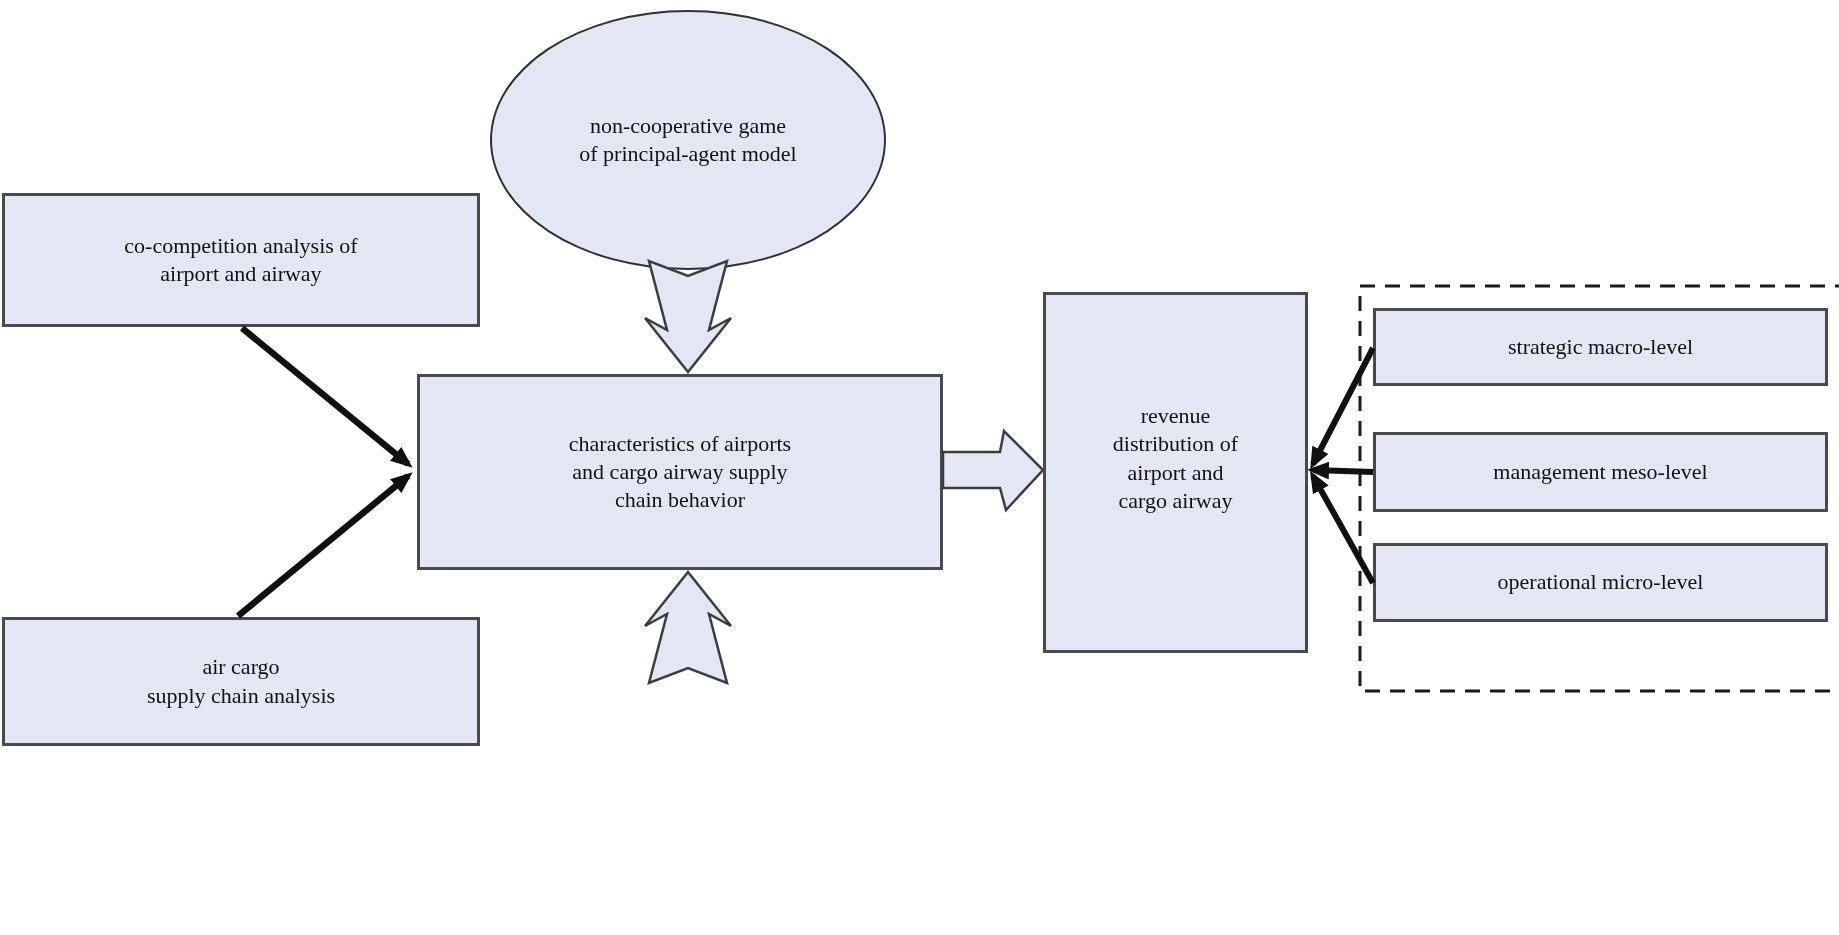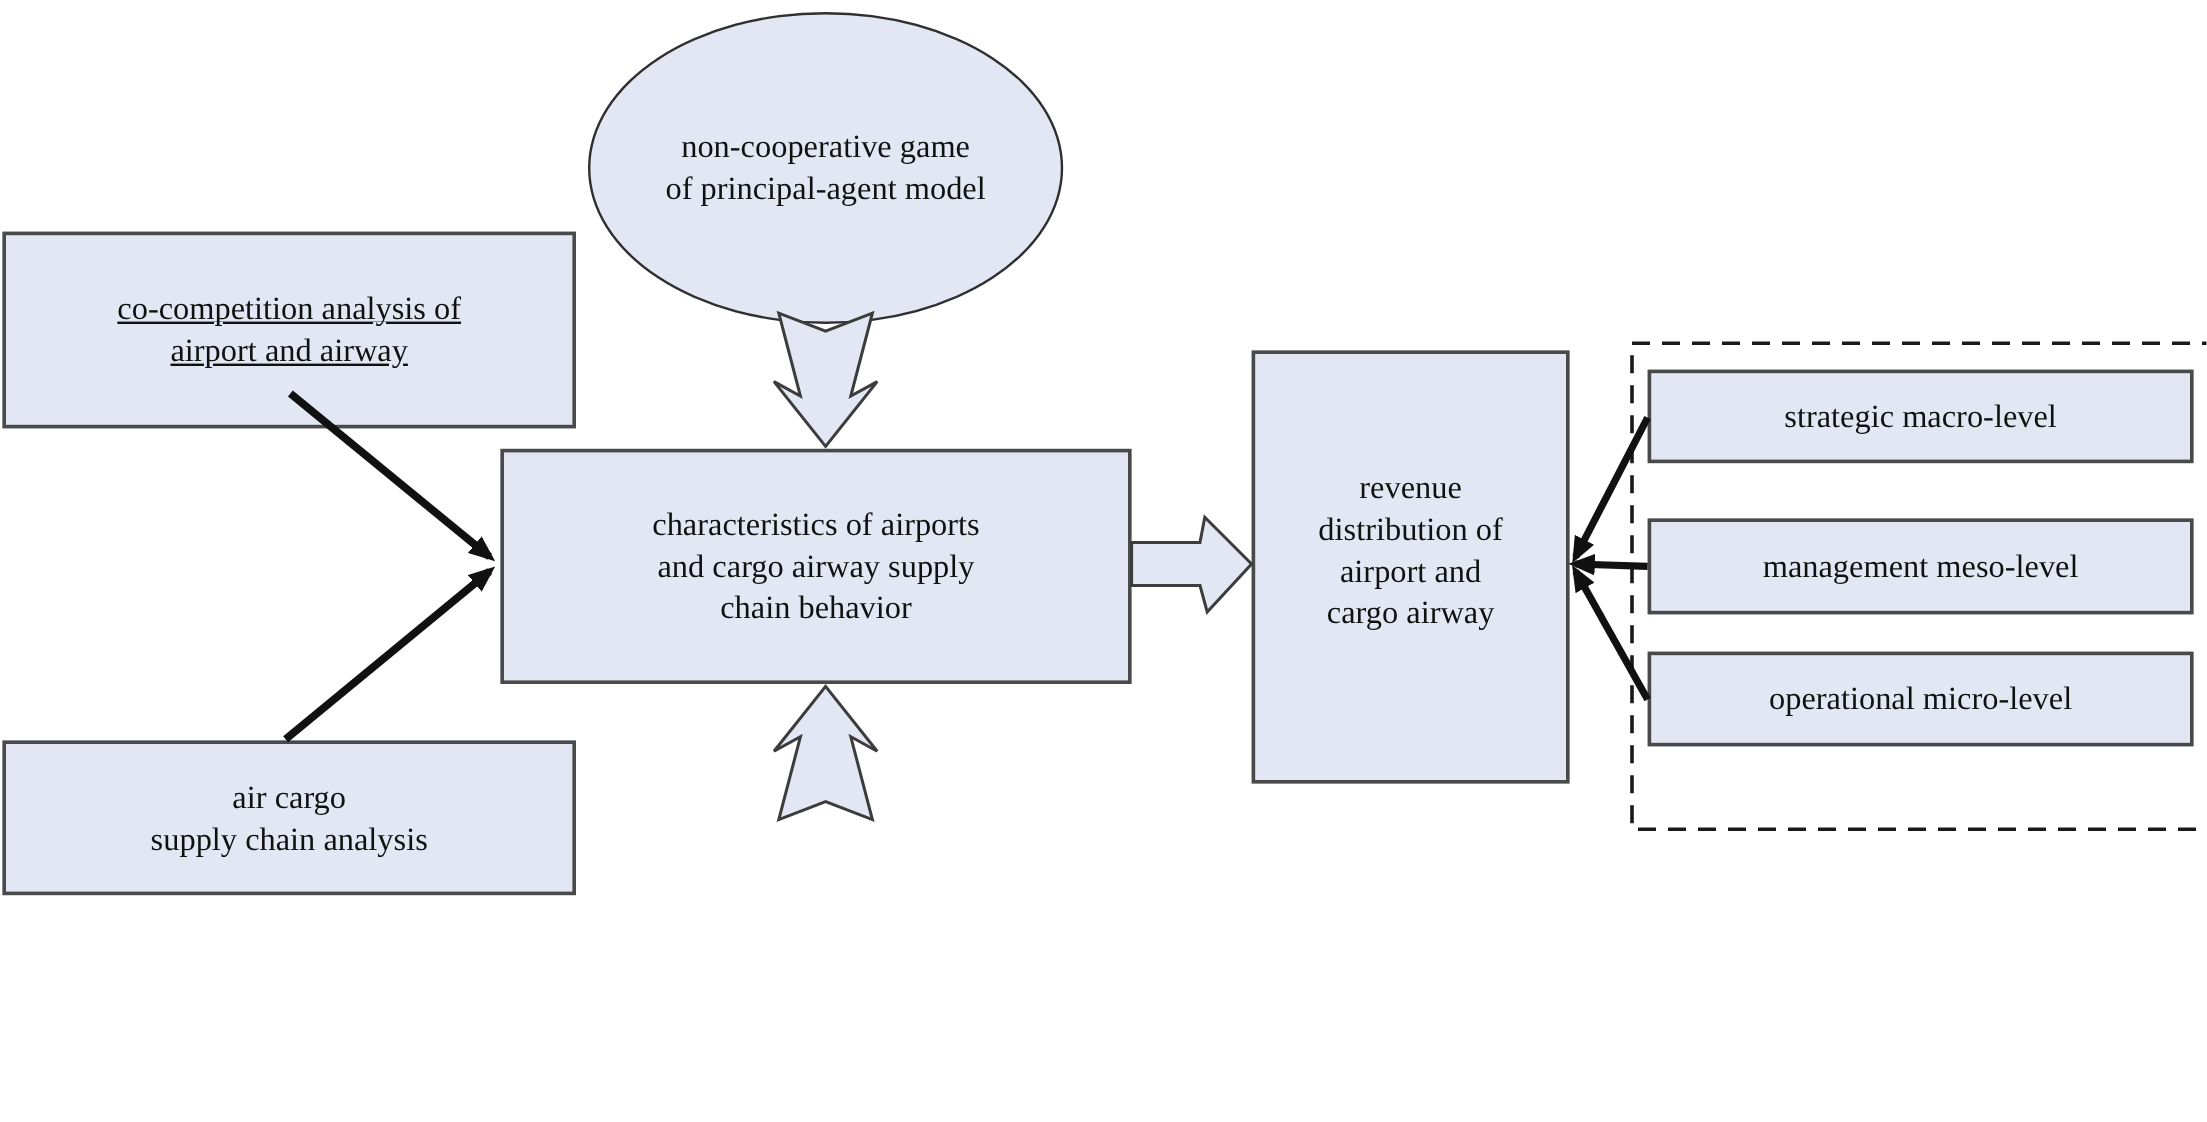--- a/index.html
+++ b/index.html
@@ -10,21 +10,21 @@
     overflow:hidden;
     font-family:"Liberation Serif","DejaVu Serif",serif;
     color:#111111;
   }
   .node{
     position:absolute;
     box-sizing:border-box;
     display:flex;align-items:center;justify-content:center;
     text-align:center;
     white-space:pre-line;
-    font-size:27px;line-height:1.28;
+    font-size:22px;line-height:1.28;
     background:#e2e7f3;
     border:3px solid #4a4a4a;
   }
   .ellipse{
     border:2px solid #2f2f2f;
     border-radius:50%;
   }
   .group-label{
     position:absolute;
     display:flex;align-items:center;justify-content:center;
@@ -40,21 +40,21 @@
 </head>
 <body>
 
 <div class="stage">
 
   <div class="node ellipse" style="left:490px;top:10px;width:396px;height:260px;padding:0 30px;">
     <span>non-cooperative game
 of principal-agent model</span>
   </div>
 
-  <div class="node" style="left:2px;top:193px;width:478px;height:164px;text-decoration:underline;">
+  <div class="node" style="left:2px;top:193px;width:478px;height:134px;">
     <span>co-competition analysis of
 airport and airway</span>
   </div>
 
   <div class="node" style="left:417px;top:374px;width:526px;height:196px;">
     <span>characteristics of airports
 and cargo airway supply
 chain behavior</span>
   </div>
 

